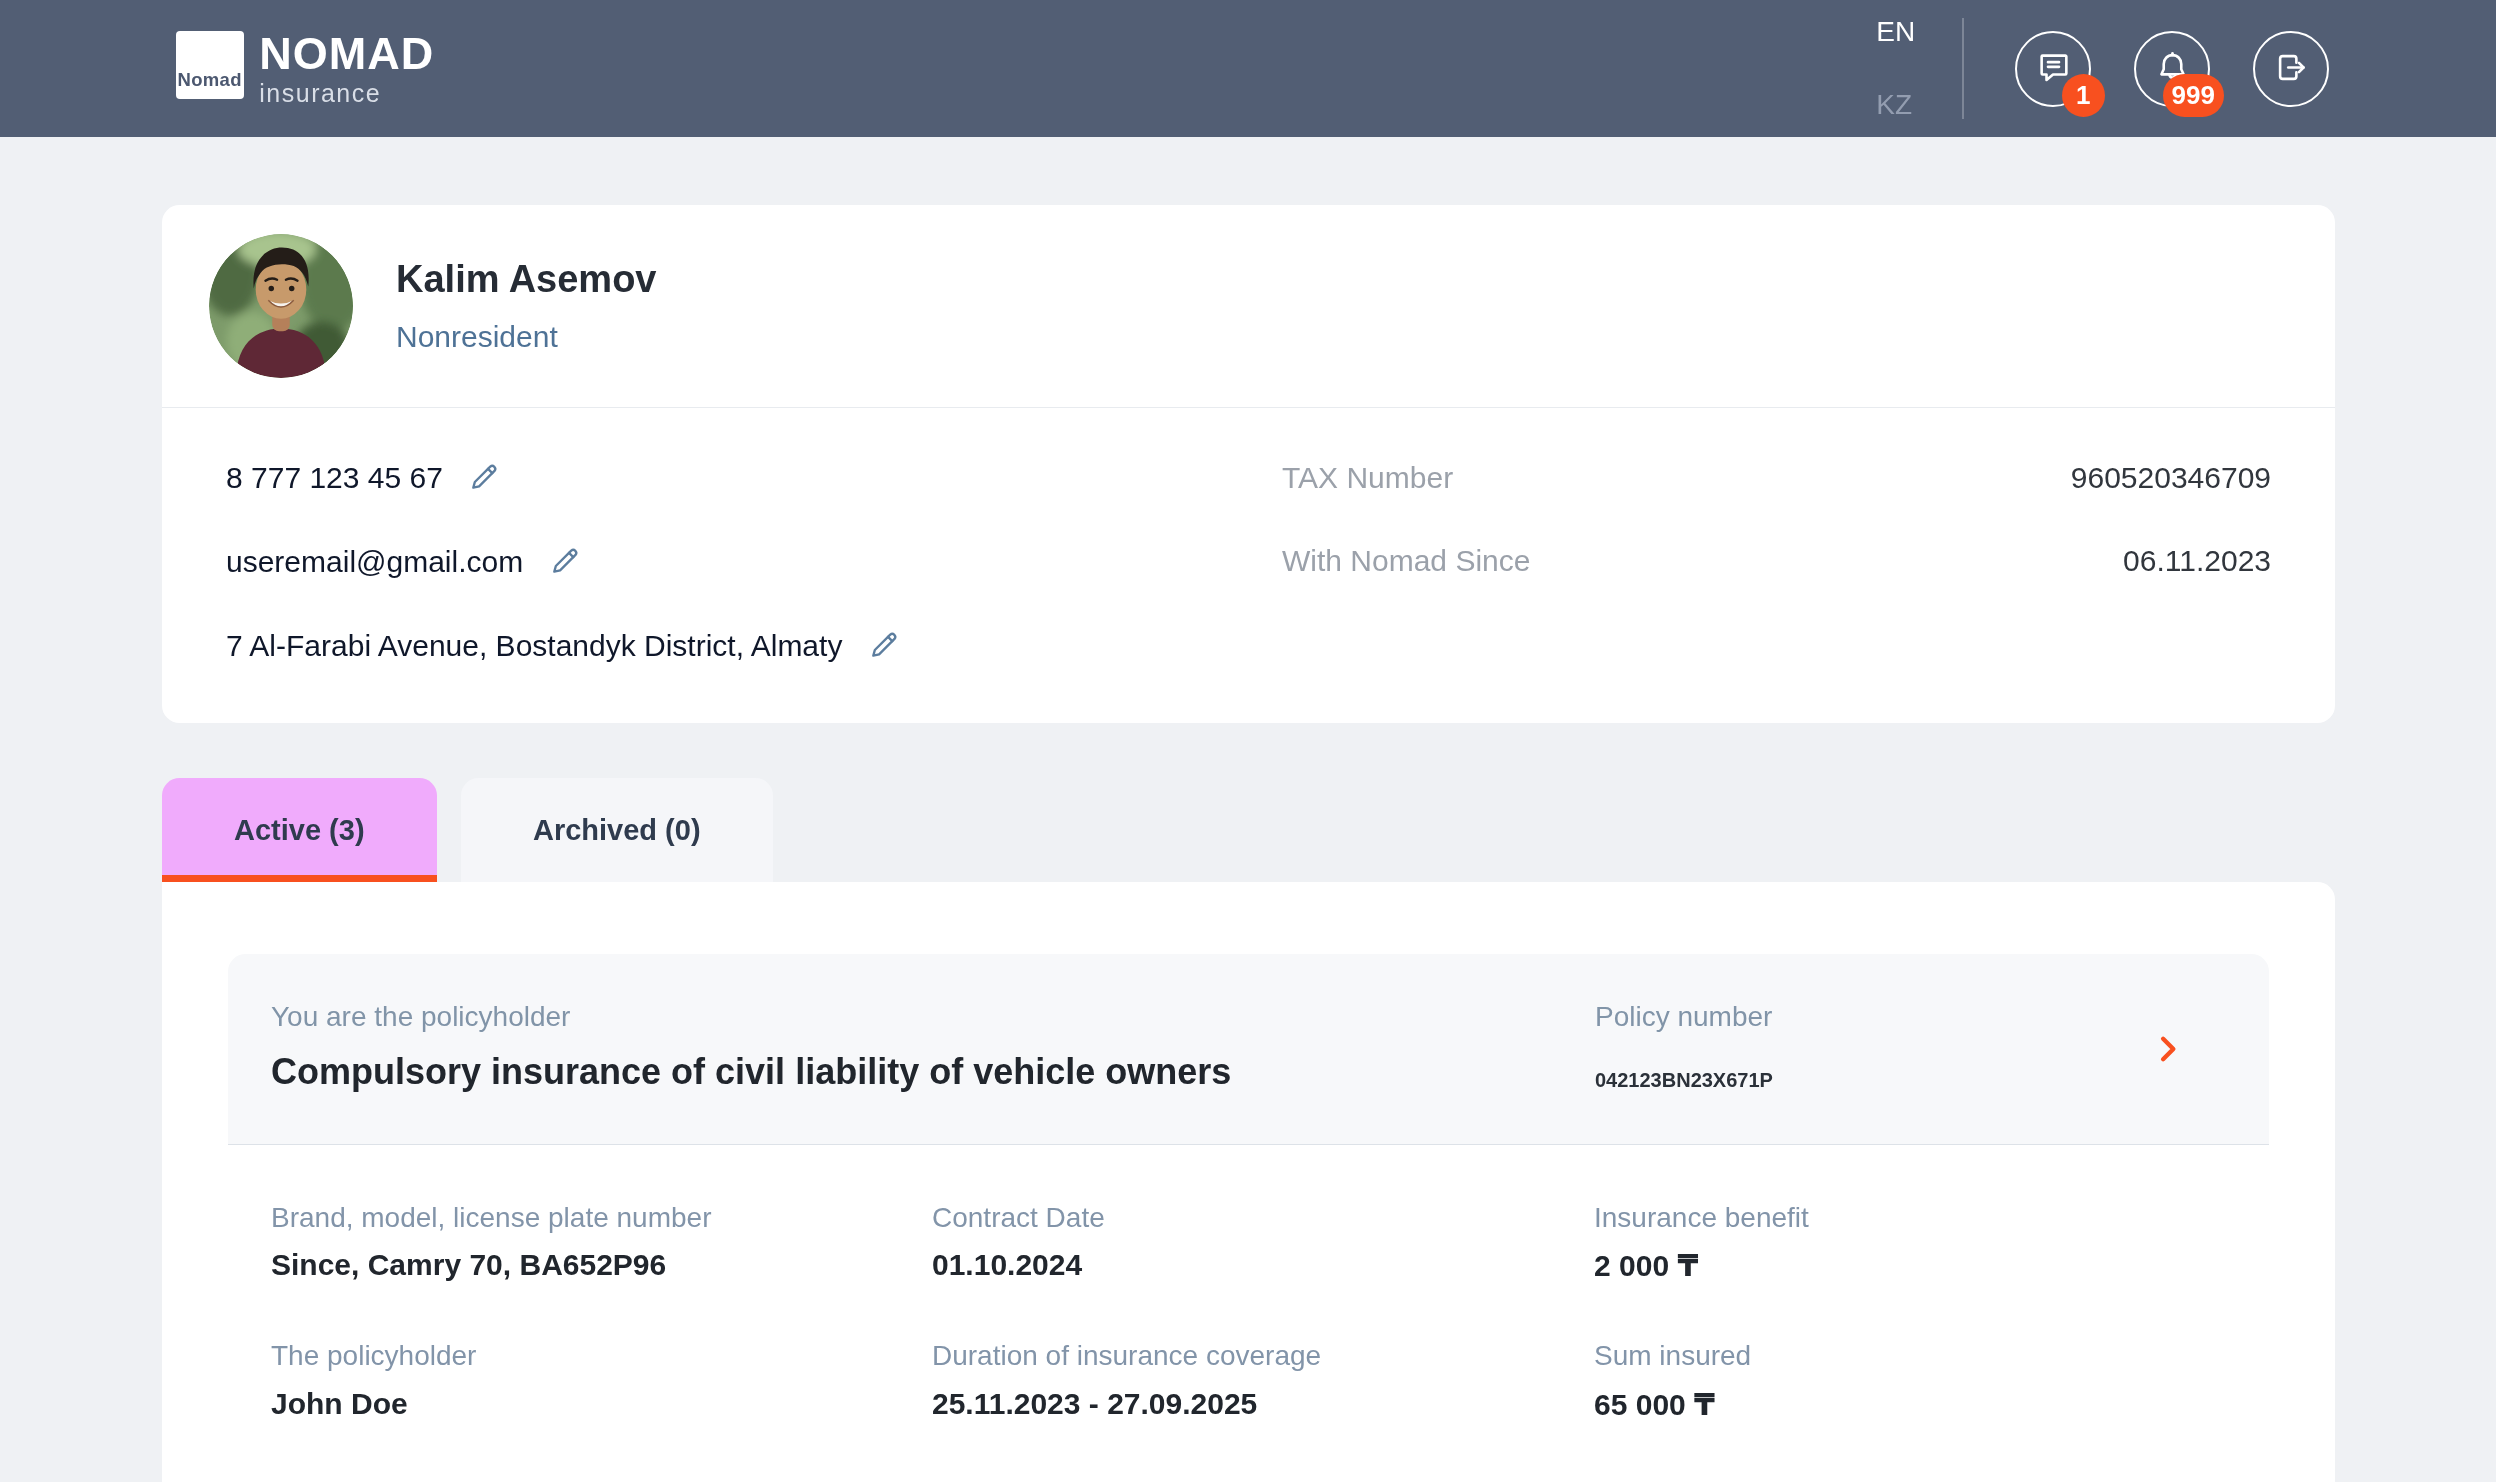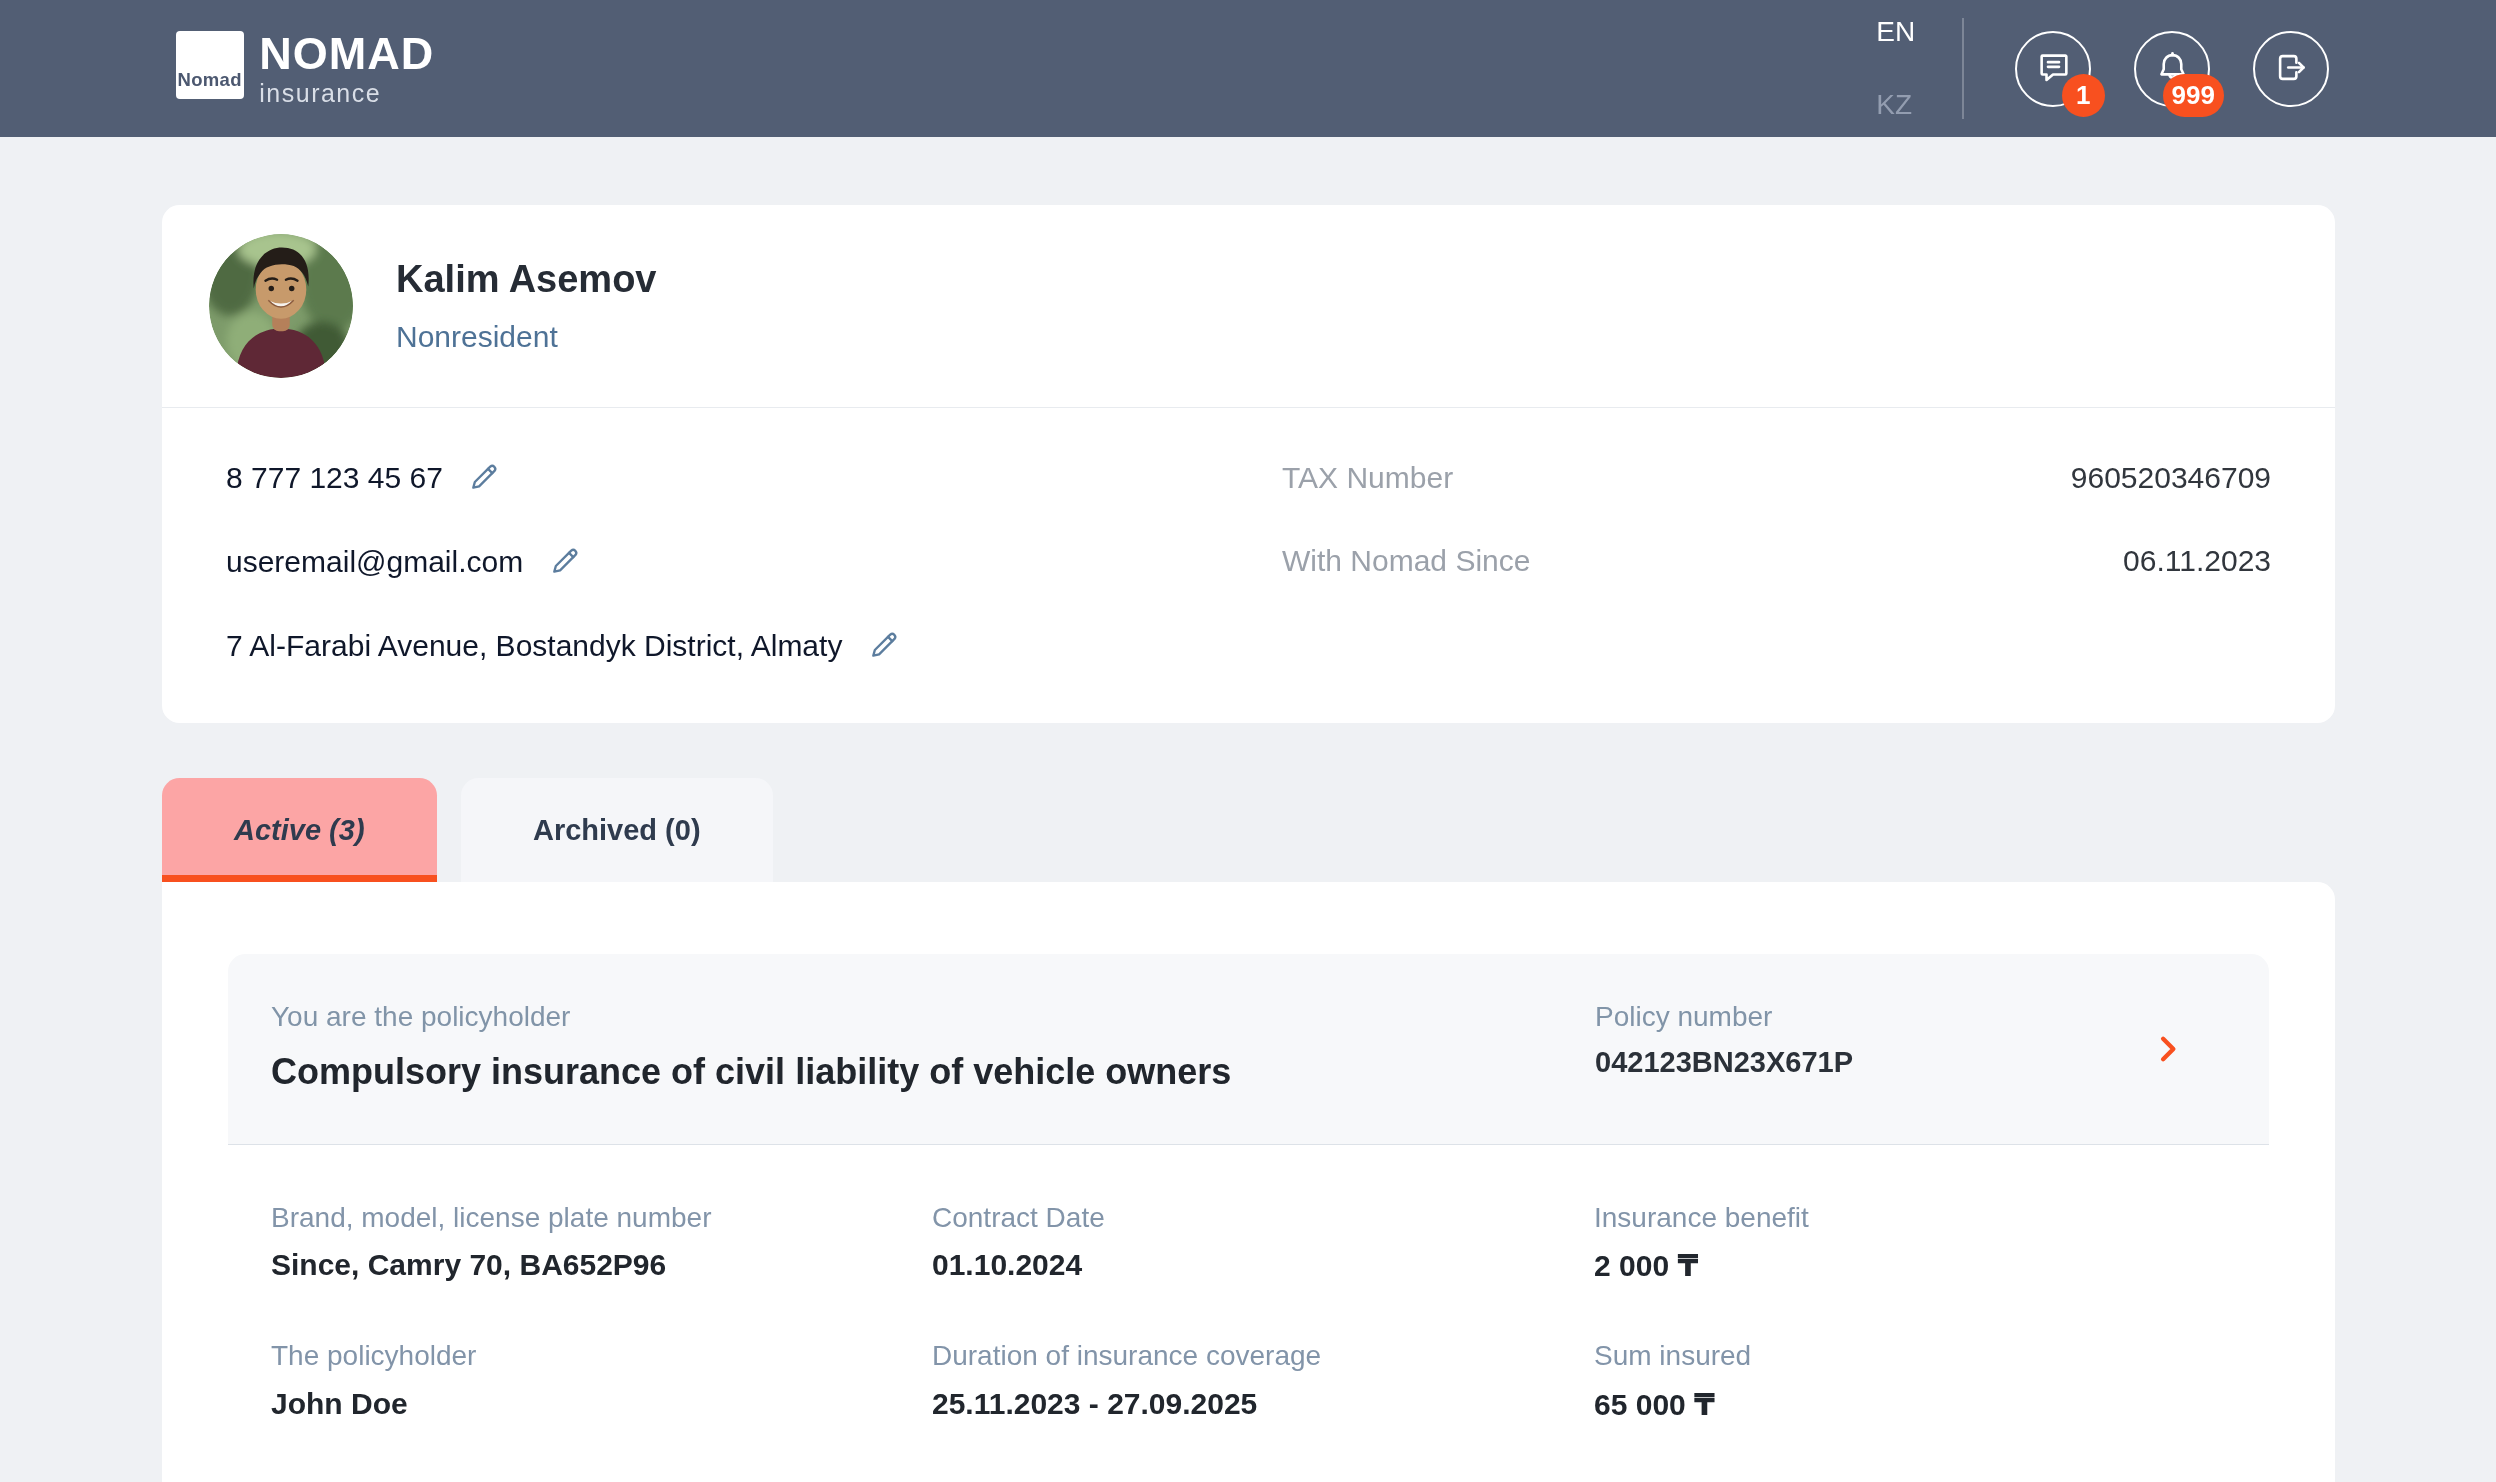--- a/index.html
+++ b/index.html
@@ -54,33 +54,33 @@
   .meta { flex:1; display:flex; flex-direction:column; gap:49px; }
   .meta-row { display:flex; justify-content:space-between; align-items:center; }
   .meta-label { font-size:30px; color:#9BA1AA; }
   .meta-value { font-size:30px; color:#31363D; font-weight:500; }
 
   
   .tabs { display:flex; margin-top:55px; gap:24.4px; }
   .tab { height:104px; display:flex; align-items:center; justify-content:center;
     font-size:29px; font-weight:700; color:#2F3B4E; border-radius:17.6px 17.6px 0 0;
     padding:0 72px; position:relative; cursor:pointer; }
-  .tab.active { background:#fca5a5;font-style:italic; }
+  .tab.active { background:#f0abfc; }
   .tab.active::after { content:""; position:absolute; left:0; right:0; bottom:0;
     height:6.8px; background:#F8501F; }
   .tab.inactive { background:#F5F6F9; }
 
   
   .content-card { background:#fff; border-radius:0 17.6px 17.6px 17.6px; padding:72px 66px 88px 66px; }
   .policy-card { border-radius:17.6px; overflow:hidden; cursor:pointer; }
   .policy-header { background:#F7F8FA; display:flex; padding:47px 43px 51px 43px; position:relative; }
   .policy-head-left { width:1324px; flex:none; }
   .policy-note, .policy-num-label { font-size:28px; color:#8194A8; }
   .policy-title { font-size:36px; font-weight:700; color:#21262D; margin-top:17.6px; }
-  .policy-num { font-size:29px; font-weight:600; color:#2B3139; margin-top:13px; }
+  .policy-num { font-size:20px; font-weight:600; color:#2B3139; margin-top:36px; }
   .policy-chevron { position:absolute; right:84px; top:50%; transform:translateY(-50%);
     width:35px; height:35px; }
   .policy-divider { height:1px; background:#DDE2E8; }
   .policy-details { padding:57px 43px 68px 43px; display:grid;
     grid-template-columns:661px 662px 1fr; row-gap:57px; background:#fff; }
   .detail-label { font-size:28px; color:#8294A9; }
   .detail-value { font-size:30px; font-weight:600; color:#21262D; margin-top:14.6px; }
 </style>
 </head>
 <body>

